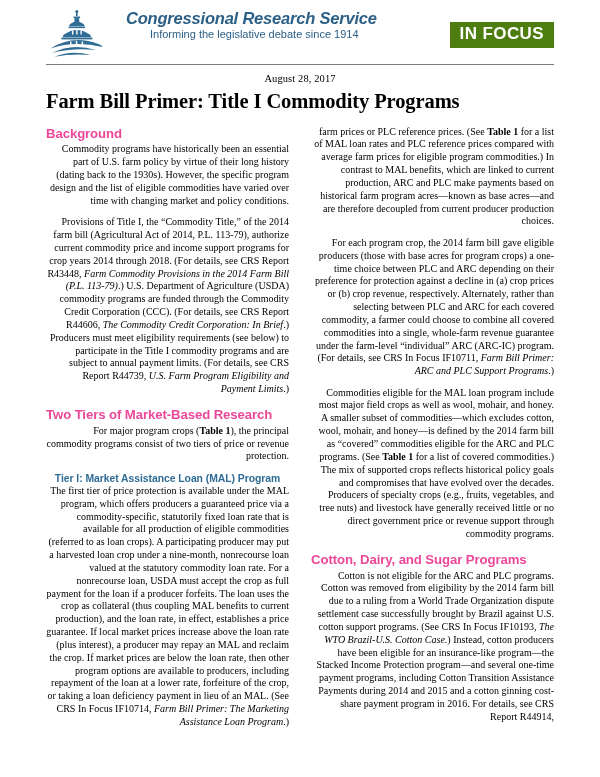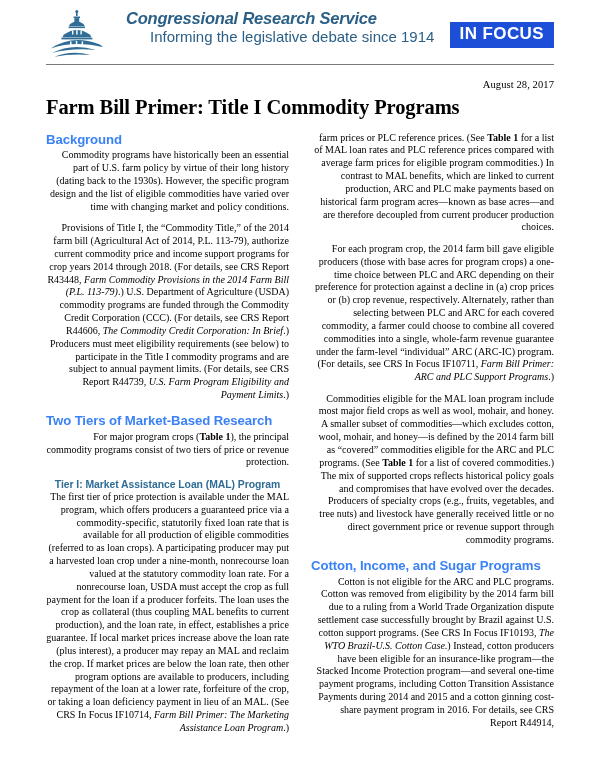--- a/index.html
+++ b/index.html
@@ -42,51 +42,51 @@
     font-style: italic;
     font-weight: bold;
     font-size: 16.5px;
     letter-spacing: -0.2px;
     color: #2b5f86;
     line-height: 1.05;
     white-space: nowrap;
   }
   .brand-sub {
     font-family: "Liberation Sans", sans-serif;
-    font-size: 15px;
+    font-size: 11px;
     color: #2b5f86;
     line-height: 1.2;
     margin-top: 1px;
     white-space: nowrap;
     padding-left: 24px;
   }
   .infocus-badge {
-    background: #1d4ed8;
+    background: #4d7c0f;
     color: #ffffff;
     font-family: "Liberation Sans", sans-serif;
     font-weight: bold;
     font-size: 17px;
     letter-spacing: 0.4px;
     padding: 3px 10px 4px 10px;
     margin-top: 12px;
     line-height: 1.1;
     white-space: nowrap;
   }
 
   .rule {
     border: none;
     border-top: 1px solid #7a7a7a;
     margin: 2px 0 0 0;
     height: 0;
   }
 
   .doc-date {
-    text-align: right;
+    text-align: center;
     font-size: 10.5px;
-    margin-top: 14px;
+    margin-top: 8px;
     letter-spacing: 0.1px;
   }
 
   .doc-title {
     font-family: "Liberation Serif", serif;
     font-weight: bold;
     font-size: 20.5px;
     line-height: 1.15;
     margin: 6px 0 12px 0;
     letter-spacing: -0.1px;
@@ -98,21 +98,21 @@
     gap: 22px;
     align-items: flex-start;
   }
   .col {
     width: 243px;
     flex: none;
   }
 
   h2.sec {
     font-family: "Liberation Sans", sans-serif;
-    color: #3b82f6;
+    color: #ec4899;
     font-weight: bold;
     font-size: 13.2px;
     margin: 0 0 2px 0;
     line-height: 1.2;
     letter-spacing: -0.1px;
   }
   h2.sec.spaced { margin-top: 11px; }
 
   h3.sub {
     font-family: "Liberation Sans", sans-serif;
@@ -227,21 +227,21 @@
       </p>
 
       <p class="body">
         <span>For each program crop, the 2014 farm bill gave eligible producers (those with base acres for program crops) a one-time choice between PLC and ARC depending on their preference for protection against a decline in (a) crop prices or (b) crop revenue, respectively. Alternately, rather than selecting between PLC and ARC for each covered commodity, a farmer could choose to combine all covered commodities into a single, whole-farm revenue guarantee under the farm-level “individual” ARC (ARC-IC) program. (For details, see CRS In Focus IF10711, </span><em>Farm Bill Primer: ARC and PLC Support Programs</em><span>.)</span>
       </p>
 
       <p class="body">
         <span>Commodities eligible for the MAL loan program include most major field crops as well as wool, mohair, and honey. A smaller subset of commodities—which excludes cotton, wool, mohair, and honey—is defined by the 2014 farm bill as “covered” commodities eligible for the ARC and PLC programs. (See </span><strong>Table 1</strong><span> for a list of covered commodities.) The mix of supported crops reflects historical policy goals and compromises that have evolved over the decades. Producers of specialty crops (e.g., fruits, vegetables, and tree nuts) and livestock have generally received little or no direct government price or revenue support through commodity programs.</span>
       </p>
 
-      <h2 class="sec spaced">Cotton, Income, and Sugar Programs</h2>
+      <h2 class="sec spaced">Cotton, Dairy, and Sugar Programs</h2>
       <p class="body">
         <span>Cotton is not eligible for the ARC and PLC programs. Cotton was removed from eligibility by the 2014 farm bill due to a ruling from a World Trade Organization dispute settlement case successfully brought by Brazil against U.S. cotton support programs. (See CRS In Focus IF10193, </span><em>The WTO Brazil-U.S. Cotton Case</em><span>.) Instead, cotton producers have been eligible for an insurance-like program—the Stacked Income Protection program—and several one-time payment programs, including Cotton Transition Assistance Payments during 2014 and 2015 and a cotton ginning cost-share payment program in 2016. For details, see CRS Report R44914, </span>
       </p>
 
     </div>
   </div>
 
 
 </div>
 

